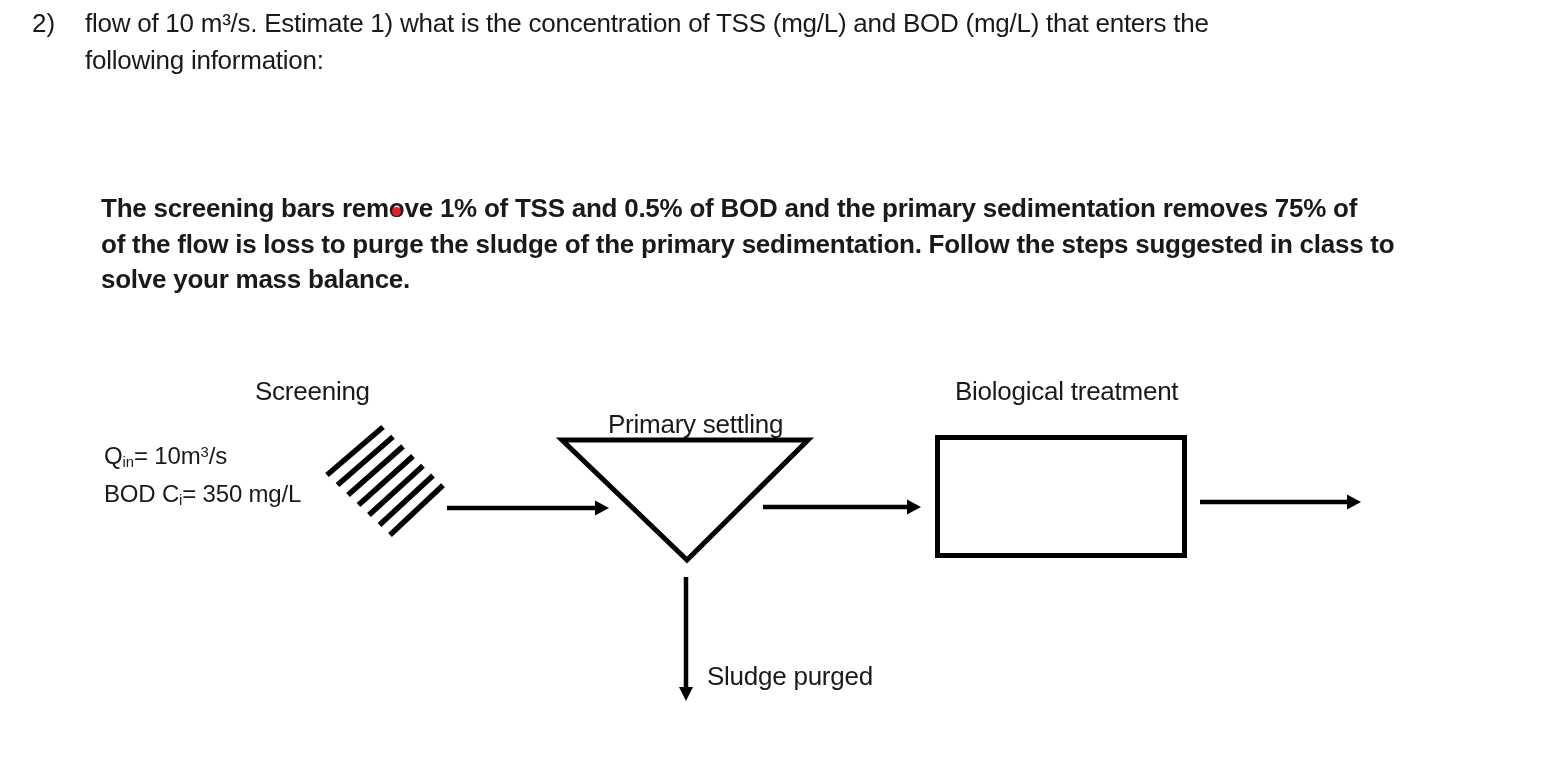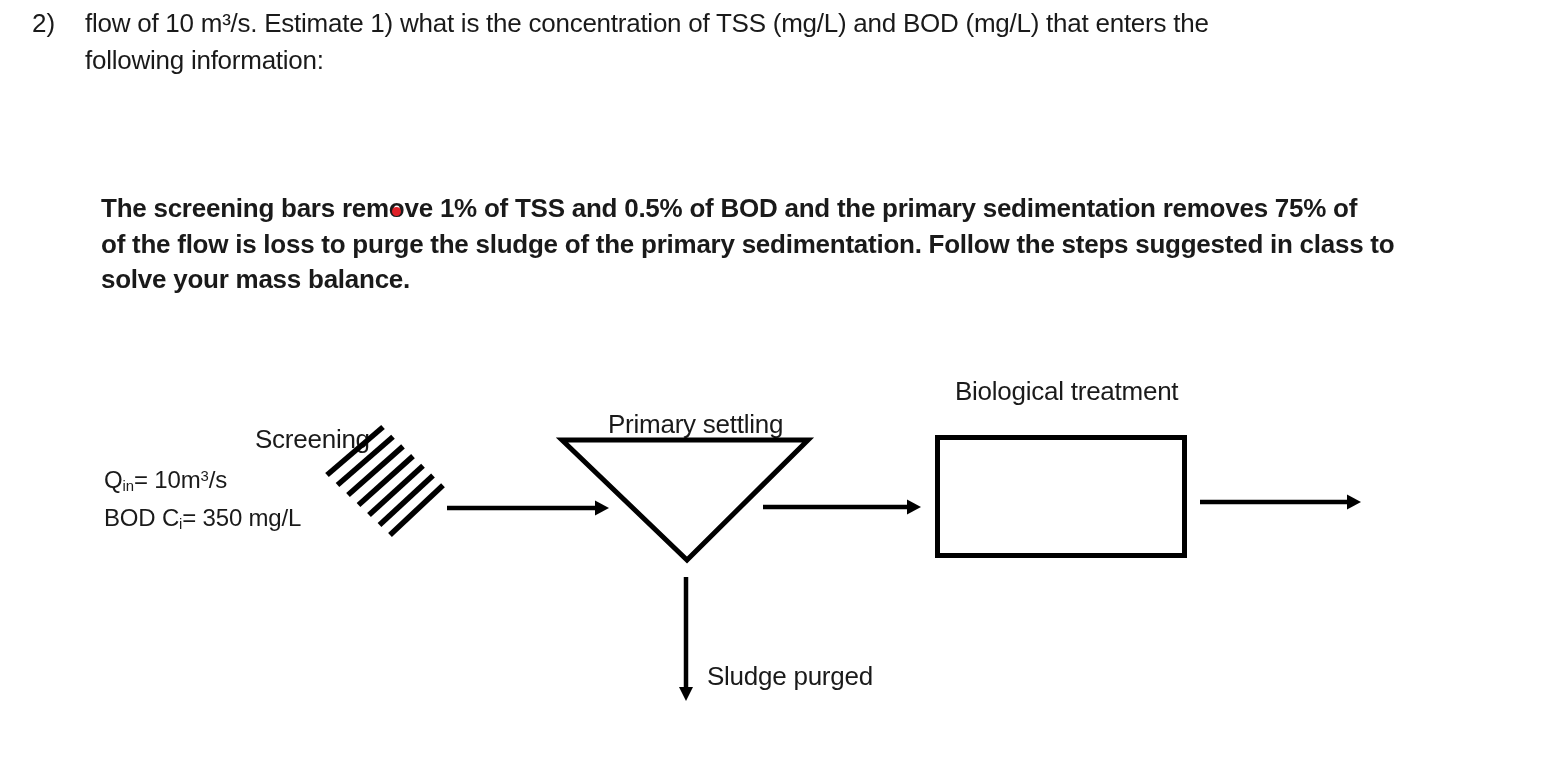--- a/index.html
+++ b/index.html
@@ -17,28 +17,28 @@
     font-family:"Liberation Sans", sans-serif;
     color:var(--text);
     overflow:hidden;
   }
   .para{position:absolute;font-size:26px;letter-spacing:-0.25px;color:var(--text);}
   .para .line{white-space:nowrap;}
   .para1{left:85px;top:5px;line-height:36.5px;}
   .para2{left:101px;top:191px;line-height:35.5px;font-weight:bold;}
   .list-marker{position:absolute;left:32px;top:5px;font-size:26px;line-height:36.5px;}
   .diagram-label{position:absolute;font-size:26px;letter-spacing:-0.25px;white-space:nowrap;color:var(--text);}
-  .lbl-screening{left:255px;top:376px;margin-top:48px;}
+  .lbl-screening{left:255px;top:376px;}
   .lbl-primary{left:608px;top:376px;margin-top:33px;}
   .lbl-biological{left:955px;top:376px;}
   .lbl-sludge{left:707px;top:661px;}
   .inputs{
     position:absolute;left:104px;top:437px;
     font-size:24px;line-height:31px;letter-spacing:-0.2px;
-    white-space:nowrap;color:var(--text);margin-top:24px;
+    white-space:nowrap;color:var(--text);
   }
   .inputs sub{font-size:62%;vertical-align:-0.22em;letter-spacing:0;}
   .inputs sup{font-size:62%;vertical-align:0.45em;letter-spacing:0;}
   .red-dot-o{position:relative;display:inline-block;}
   .red-dot-o::after{
     content:"";position:absolute;left:50%;top:58%;
     width:9px;height:9px;margin:-4.5px 0 0 -4.5px;
     border-radius:50%;background:var(--red-dot);
   }
   .hatch-icon{position:absolute;left:320px;top:418px;}

